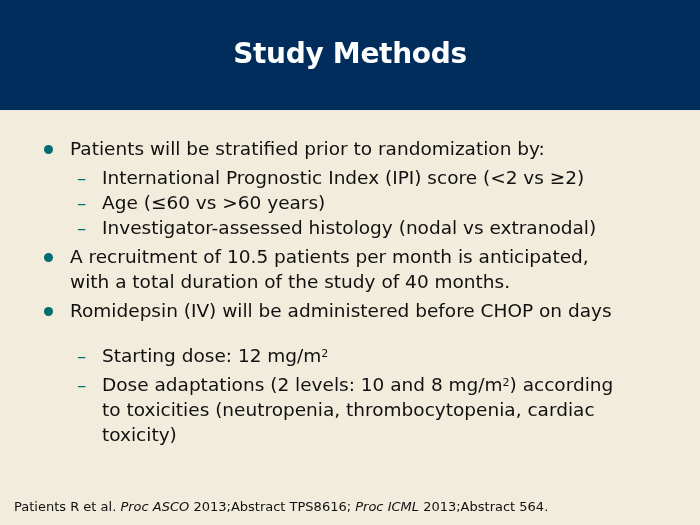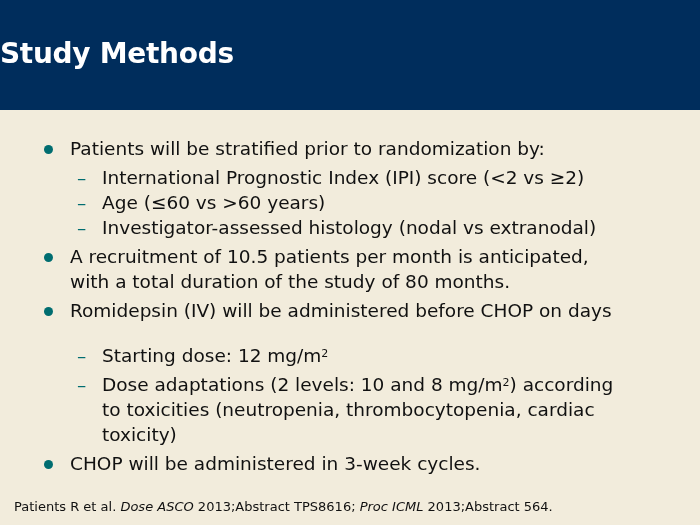--- a/index.html
+++ b/index.html
@@ -6,21 +6,21 @@
     body {
       width: 700px; height: 525px; overflow: hidden;
       background: #F2ECDC;
       font-family: "DejaVu Sans", sans-serif;
       color: #111;
       position: relative;
     }
     .header {
       position: absolute; left: 0; top: 0; width: 700px; height: 110px;
       background: #002D5C;
-      display: flex; align-items: center; 
+      display: flex; align-items: center; justify-content: center;
     }
     .title {
       color: #fff; font-weight: bold; font-size: 28px;
       font-family: "DejaVu Sans", sans-serif;
       letter-spacing: -0.3px;
       margin-top: -4px;
     }
     .content {
       position: absolute; left: 44px; top: 136px; width: 640px;
       font-size: 18.5px; line-height: 25px;
@@ -64,42 +64,38 @@
   </div>
   <div class="b2">
     <span class="dash">–</span>
     <span>Investigator-assessed histology (nodal vs extranodal)</span>
   </div>
   <div class="gap"></div>
 
   <div class="b1">
     <span class="dot"></span>
     <span>A recruitment of 10.5 patients per month is anticipated,</span><br>
-    <span>with a total duration of the study of 80 months.</span>
+    <span>with a total duration of the study of 40 months.</span>
   </div>
 
   <div class="b1" style="margin-bottom:16px">
     <span class="dot"></span>
     <span>Romidepsin (IV) will be administered before CHOP on days</span><br>
   </div>
   <div class="gap"></div>
   <div class="b2">
     <span class="dash">–</span>
     <span>Starting dose: 12 mg/m</span><sup>2</sup>
   </div>
   <div class="gap"></div>
   <div class="b2">
     <span class="dash">–</span>
     <span>Dose adaptations (2 levels: 10 and 8 mg/m</span><sup>2</sup><span>) according</span><br>
     <span>to toxicities (neutropenia, thrombocytopenia, cardiac</span><br>
     <span>toxicity)</span>
   </div>
   <div class="gap"></div>
 
-  <div class="b1">
-    <span class="dot"></span>
-    <span>CHOP will be administered in 3-week cycles.</span>
-  </div>
 </div>
 
 <div class="footer">
-  <span>Patients R et al. </span><i>Dose ASCO</i><span> 2013;Abstract TPS8616; </span><i>Proc ICML</i><span> 2013;Abstract 564.</span>
+  <span>Patients R et al. </span><i>Proc ASCO</i><span> 2013;Abstract TPS8616; </span><i>Proc ICML</i><span> 2013;Abstract 564.</span>
 </div>
 
 </body></html>

